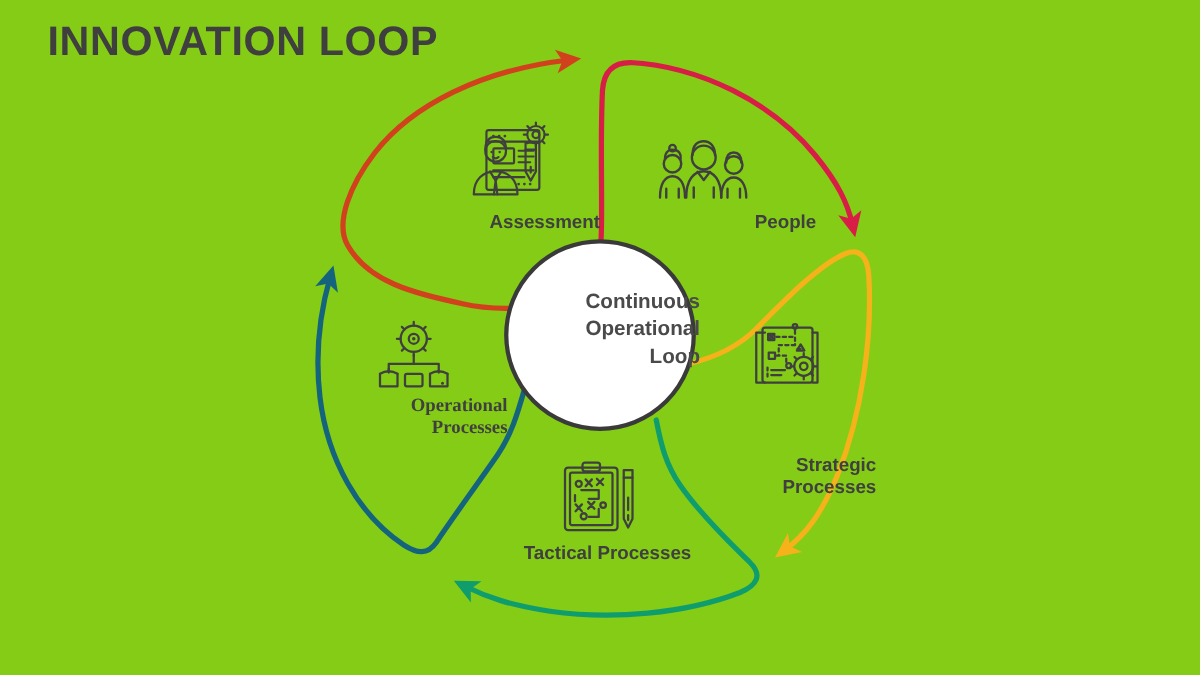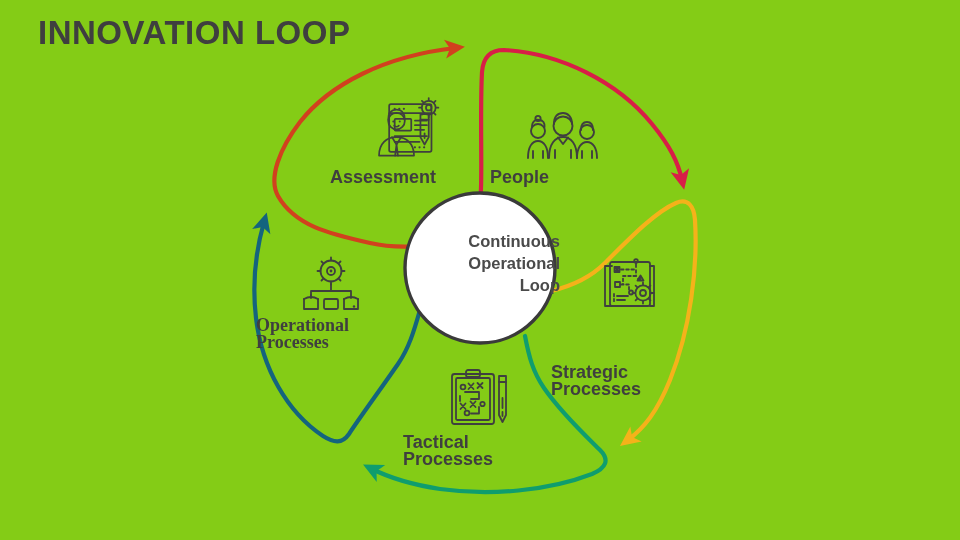--- a/index.html
+++ b/index.html
@@ -53,30 +53,30 @@
     font-size: 16.5px;
     font-weight: bold;
     line-height: 22px;
     color: #4a4a4a;
     pointer-events: none;
   }
 
   
   .node-label {
     position: absolute;
-    text-align: left;
+    text-align: right;
     font-family: "Liberation Sans", sans-serif;
-    font-size: 18px;
+    font-size: 15px;
     font-weight: bold;
     line-height: 17px;
     color: #3f3f3f;
     width: 150px;
   }
   .node-label.assessment  { left: 330px; top: 169px; }
-  .node-label.people      { left: 490px; top: 169px; }
+  .node-label.people      { left: 503px; top: 169px; }
   .node-label.strategic   { left: 551px; top: 317px; margin-top: 47px; }
   .node-label.tactical    { left: 403px; top: 434px; }
   .node-label.operational { left: 256px; top: 317px; font-family: Liberation Serif, serif; }
 </style>
 </head>
 <body>
 
 <div id="slide">
 
   <div id="page-title">INNOVATION LOOP</div>

